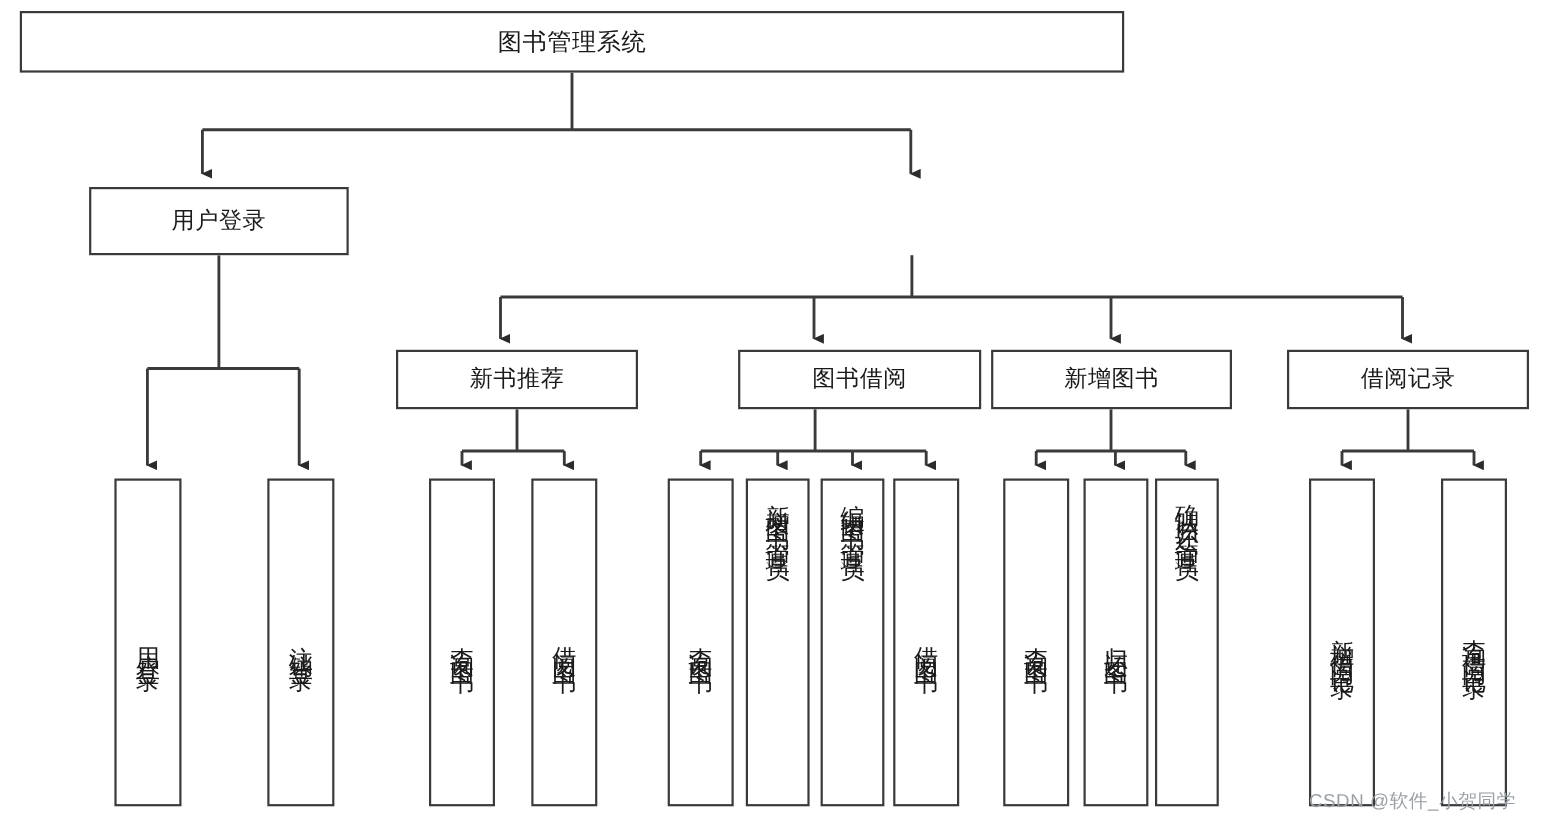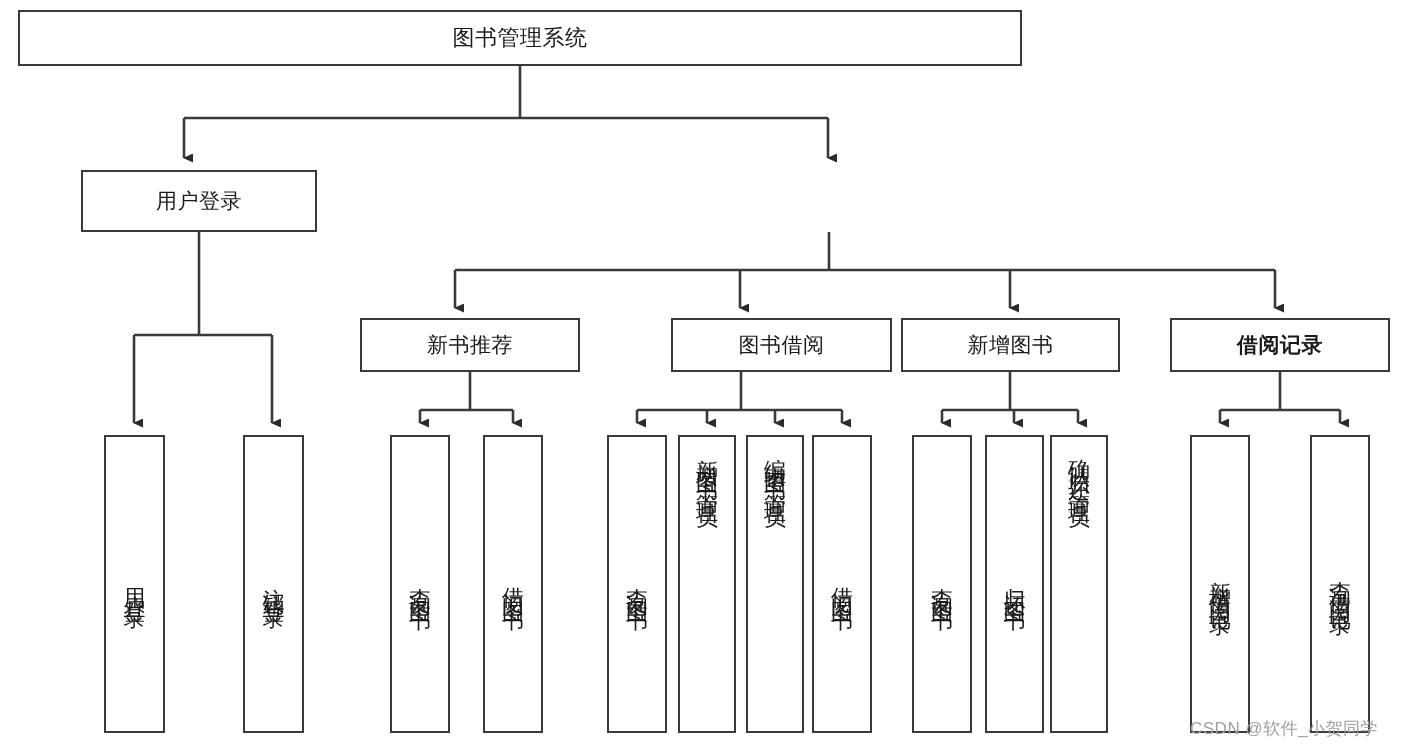--- a/index.html
+++ b/index.html
@@ -128,21 +128,21 @@
 
   <div class="node" style="left:360px; top:318px; width:220px; height:54px;">
     <span class="lbl">新书推荐</span>
   </div>
   <div class="node" style="left:631px; top:318px; width:221px; height:54px;margin-left:40px;">
     <span class="lbl">图书借阅</span>
   </div>
   <div class="node" style="left:901px; top:318px; width:219px; height:54px;">
     <span class="lbl">新增图书</span>
   </div>
-  <div class="node" style="left:1170px; top:318px; width:220px; height:54px;font-weight:bold;">
+  <div class="node" style="left:1170px; top:318px; width:220px; height:54px;">
     <span class="lbl">借阅记录</span>
   </div>
 
   <div class="node leaf centered" style="left:104px; top:435px; width:61px; height:298px;">
     <span class="lbl">用户登录</span>
   </div>
   <div class="node leaf centered" style="left:243px; top:435px; width:61px; height:298px;">
     <span class="lbl">注销登录</span>
   </div>
 

